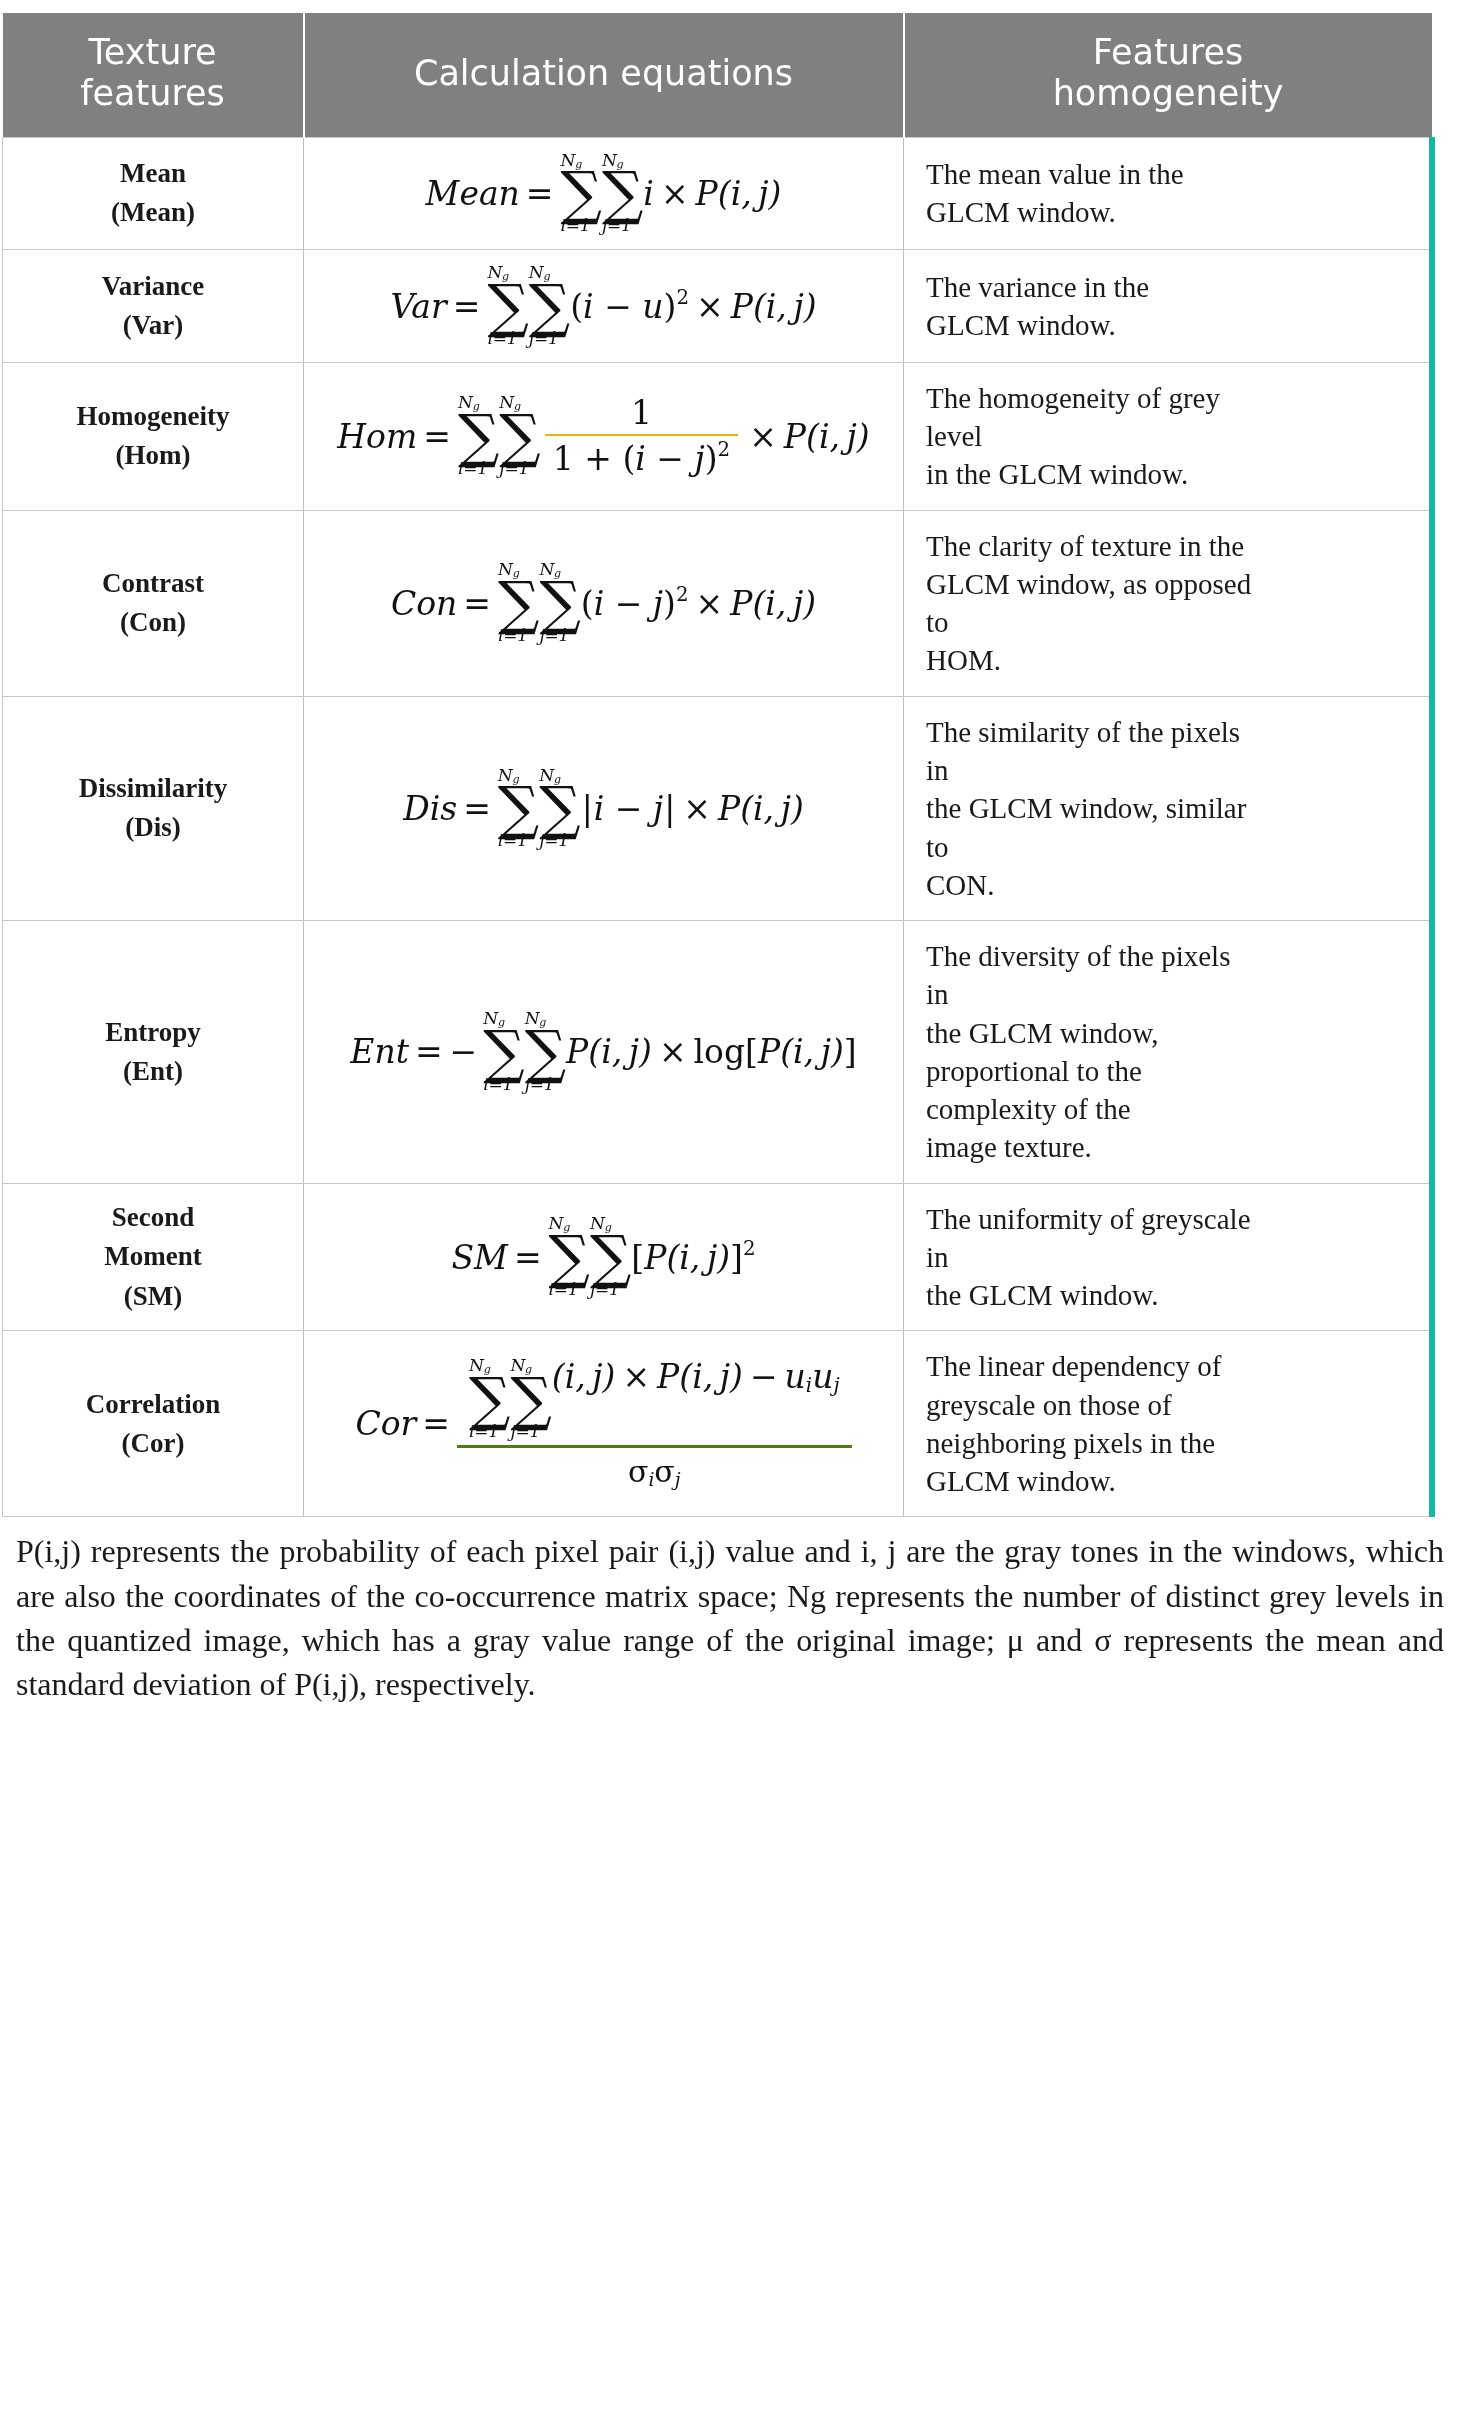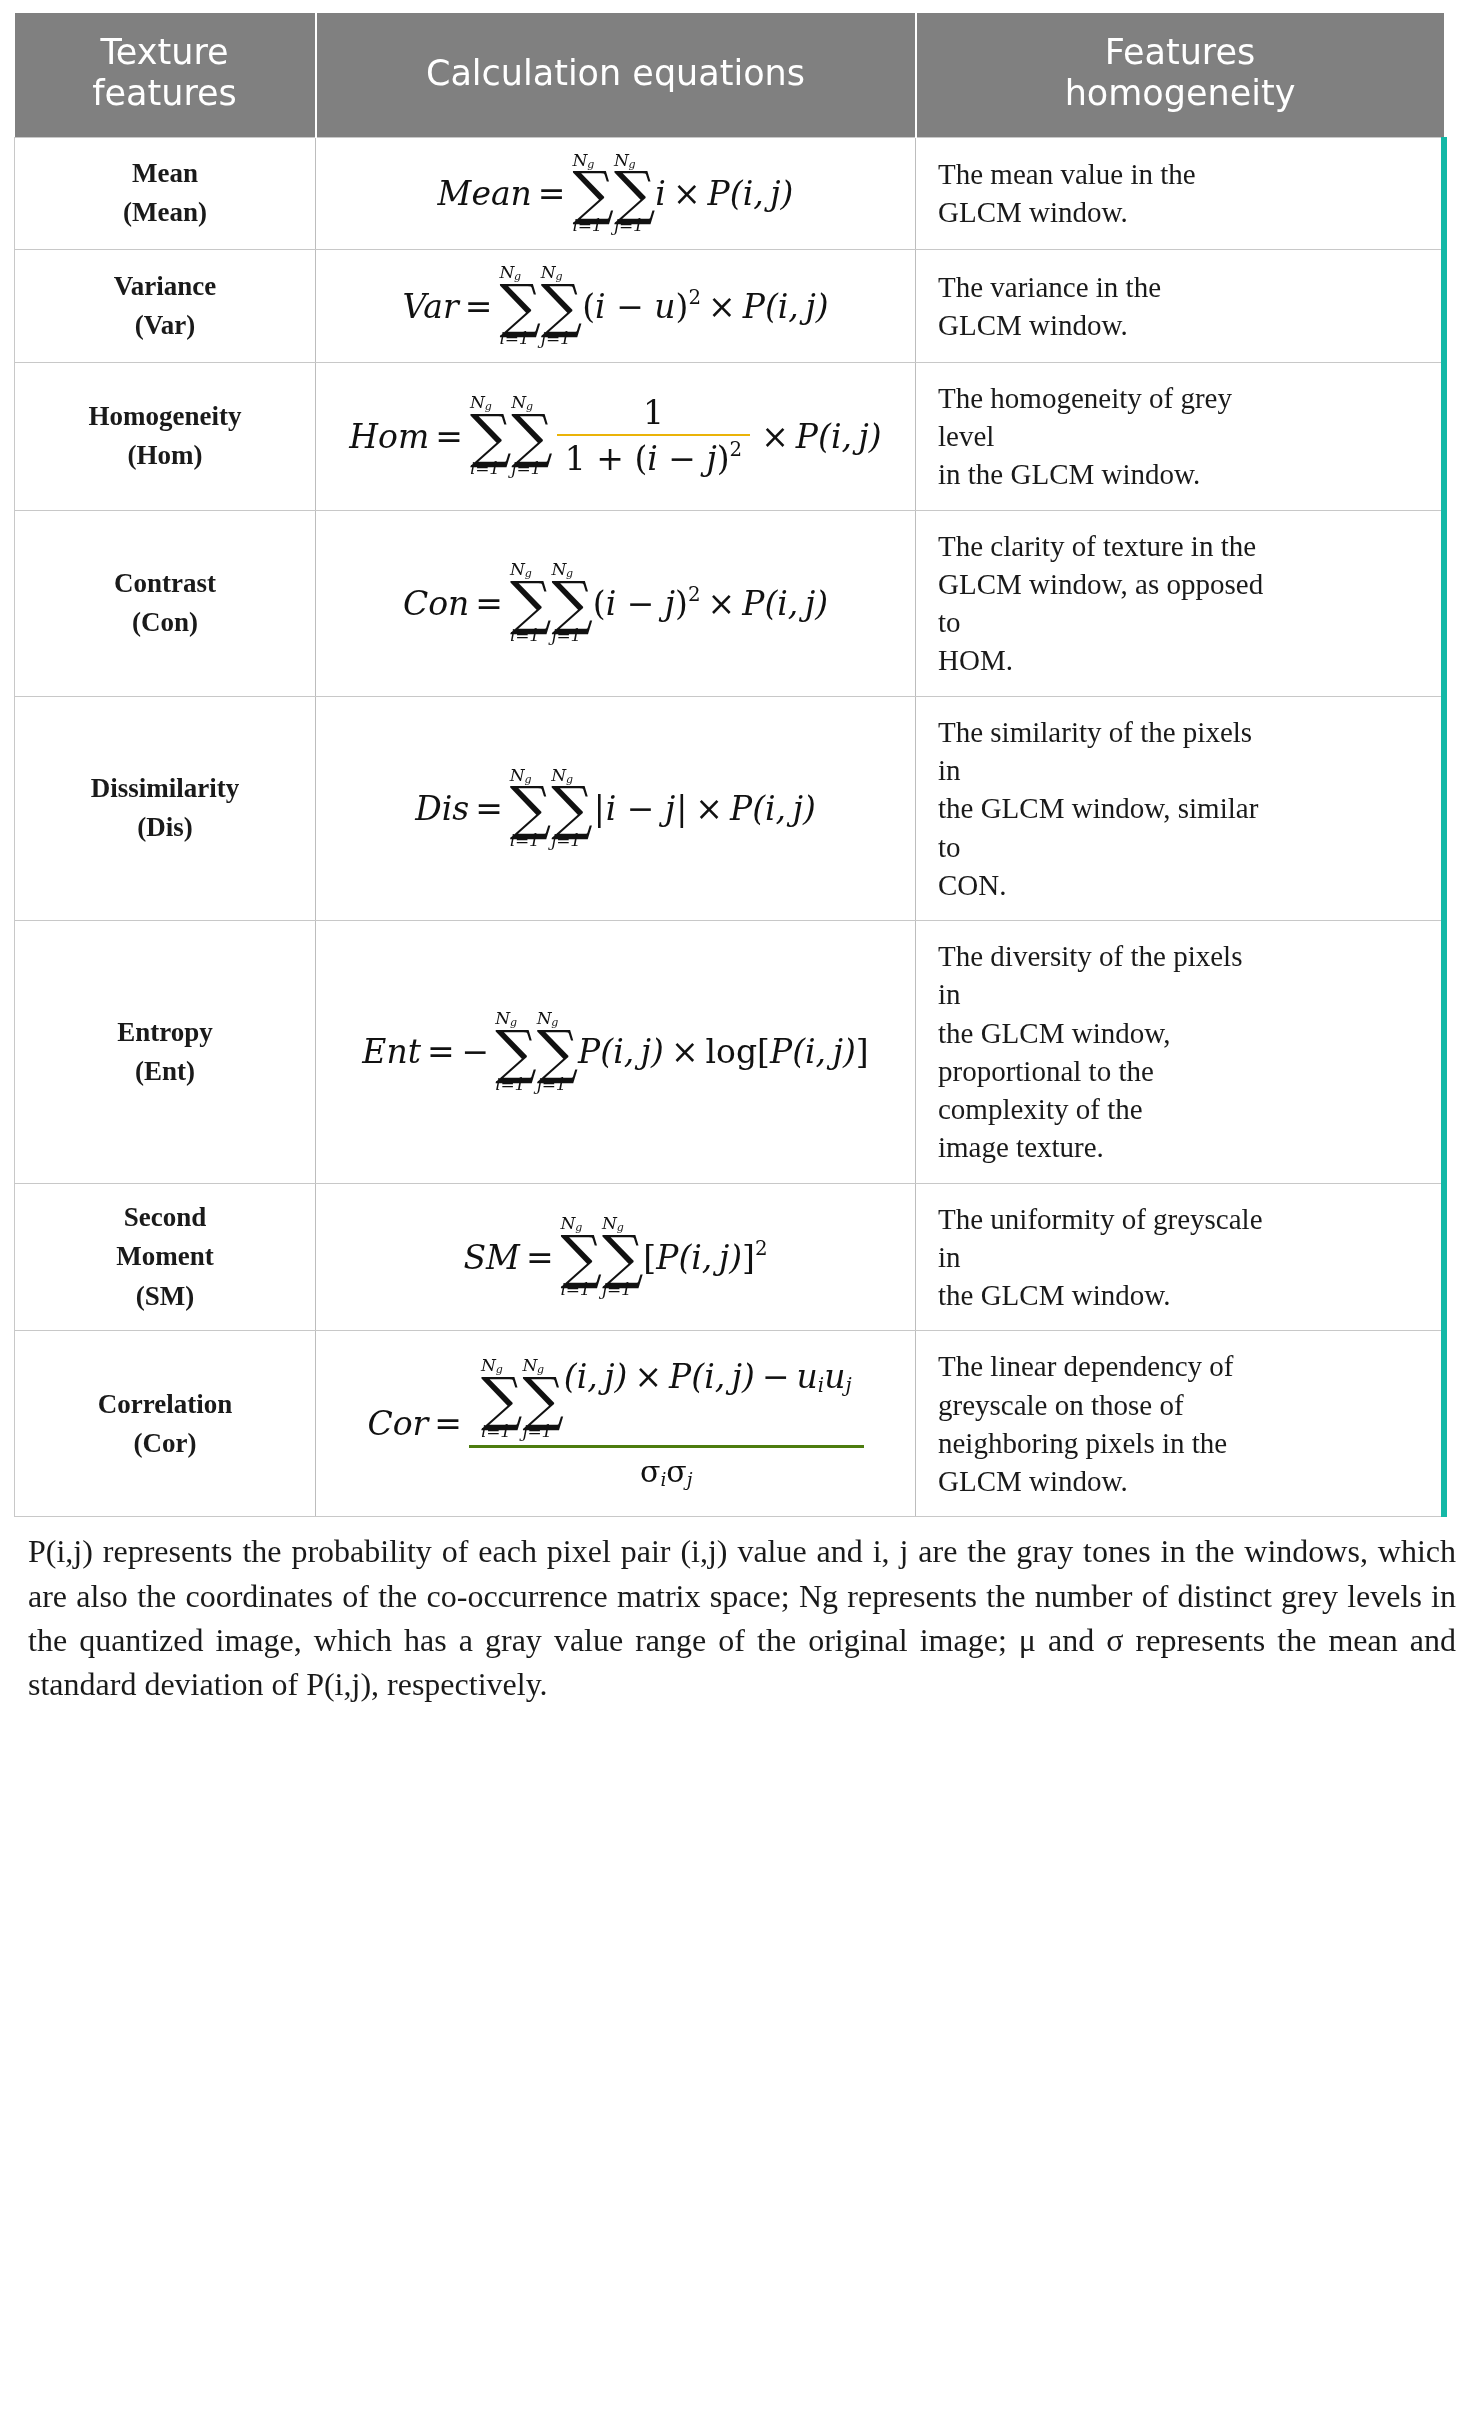--- a/index.html
+++ b/index.html
@@ -13,21 +13,21 @@
     font-family: "Liberation Serif", "DejaVu Serif", serif;
     color: #1a1a1a;
     overflow: hidden;
   }
 
   .page {
     position: relative;
     width: 1460px;
     height: 2416px;
     box-sizing: border-box;
-    padding: 13px 17px 0 14px;
+    padding: 13px 17px 0 2px;
   }
 
   table.glcm {
     width: 1429px;
     border-collapse: collapse;
     table-layout: fixed;
   }
 
   table.glcm col.c-feature  { width: 301px; }
   table.glcm col.c-equation { width: 600px; }

